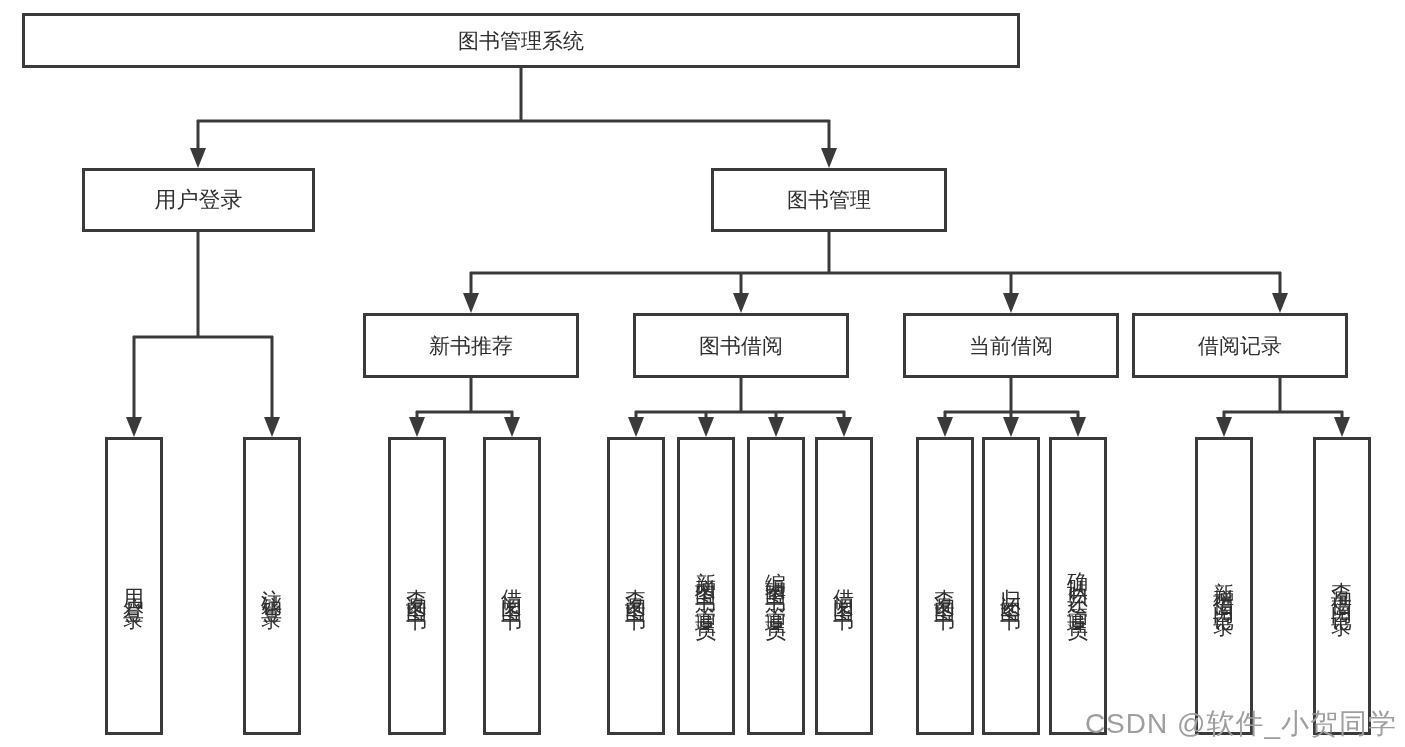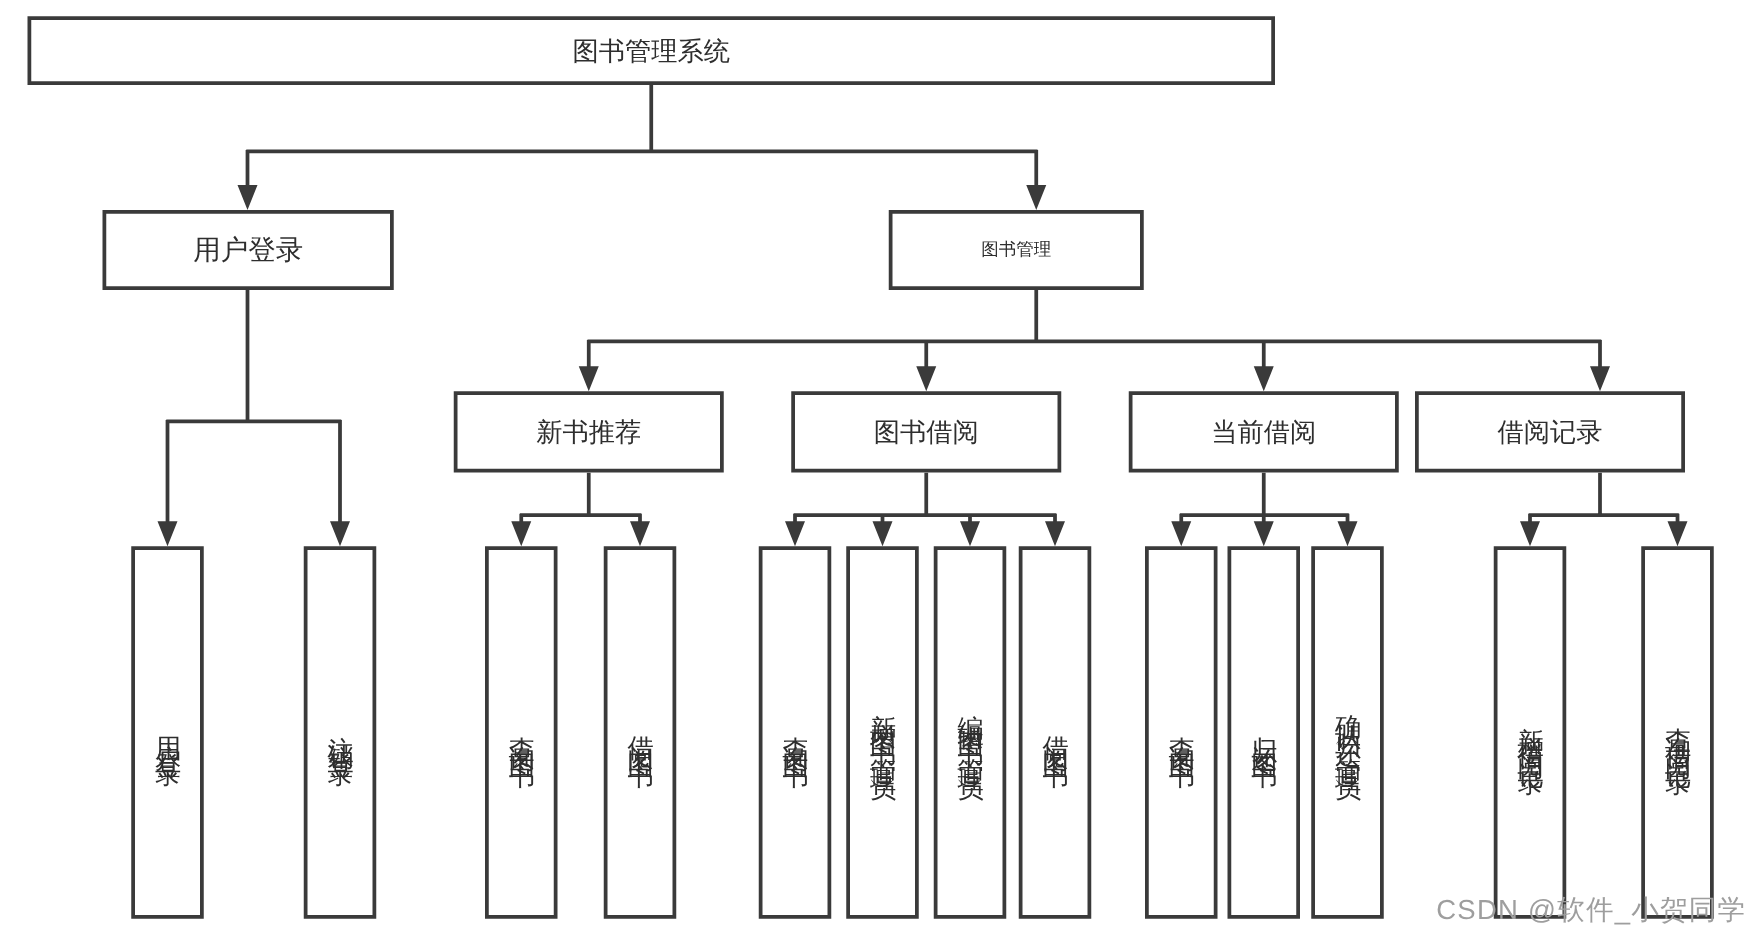--- a/index.html
+++ b/index.html
@@ -19,21 +19,21 @@
     box-sizing:border-box;
     background:#ffffff;
     border:3px solid #3a3a3a;
     display:flex;align-items:center;justify-content:center;
     color:#2e2e2e;
     z-index:2;
     font-size:21px;
   }
   .node.root{left:22px;top:13px;width:998px;height:55px;}
   .node.lv2a{left:82px;top:168px;width:233px;height:64px;font-size:22px;}
-  .node.lv2b{left:711px;top:168px;width:204px;height:64px;font-size:14px;}
+  .node.lv2b{left:711px;top:168px;width:236px;height:64px;font-size:21px;}
   .node.lv3{top:313px;width:216px;height:65px;}
   .lv3.g1{left:363px;}
   .lv3.g2{left:633px;}
   .lv3.g3{left:903px;}
   .lv3.g4{left:1132px;}
   .node.leaf{
     top:437px;width:58px;height:298px;
     writing-mode:vertical-rl;
     letter-spacing:7px;
     font-size:21px;
@@ -43,21 +43,21 @@
   .leaf.p3{left:388px;}  .leaf.p4{left:483px;}
   .leaf.p5{left:607px;}  .leaf.p6{left:677px;}
   .leaf.p7{left:747px;}  .leaf.p8{left:815px;}
   .leaf.p9{left:916px;}  .leaf.p10{left:982px;}
   .leaf.p11{left:1049px;}
   .leaf.p12{left:1195px;} .leaf.p13{left:1313px;}
   .watermark{
     position:absolute;
     right:8px;bottom:4px;
     color:#9e9e9e;
-    font-size:22px;
+    font-size:28px;
     letter-spacing:1px;
     z-index:3;
     white-space:nowrap;
   }
 </style>
 </head>
 <body>
 
 <div class="stage">
 

